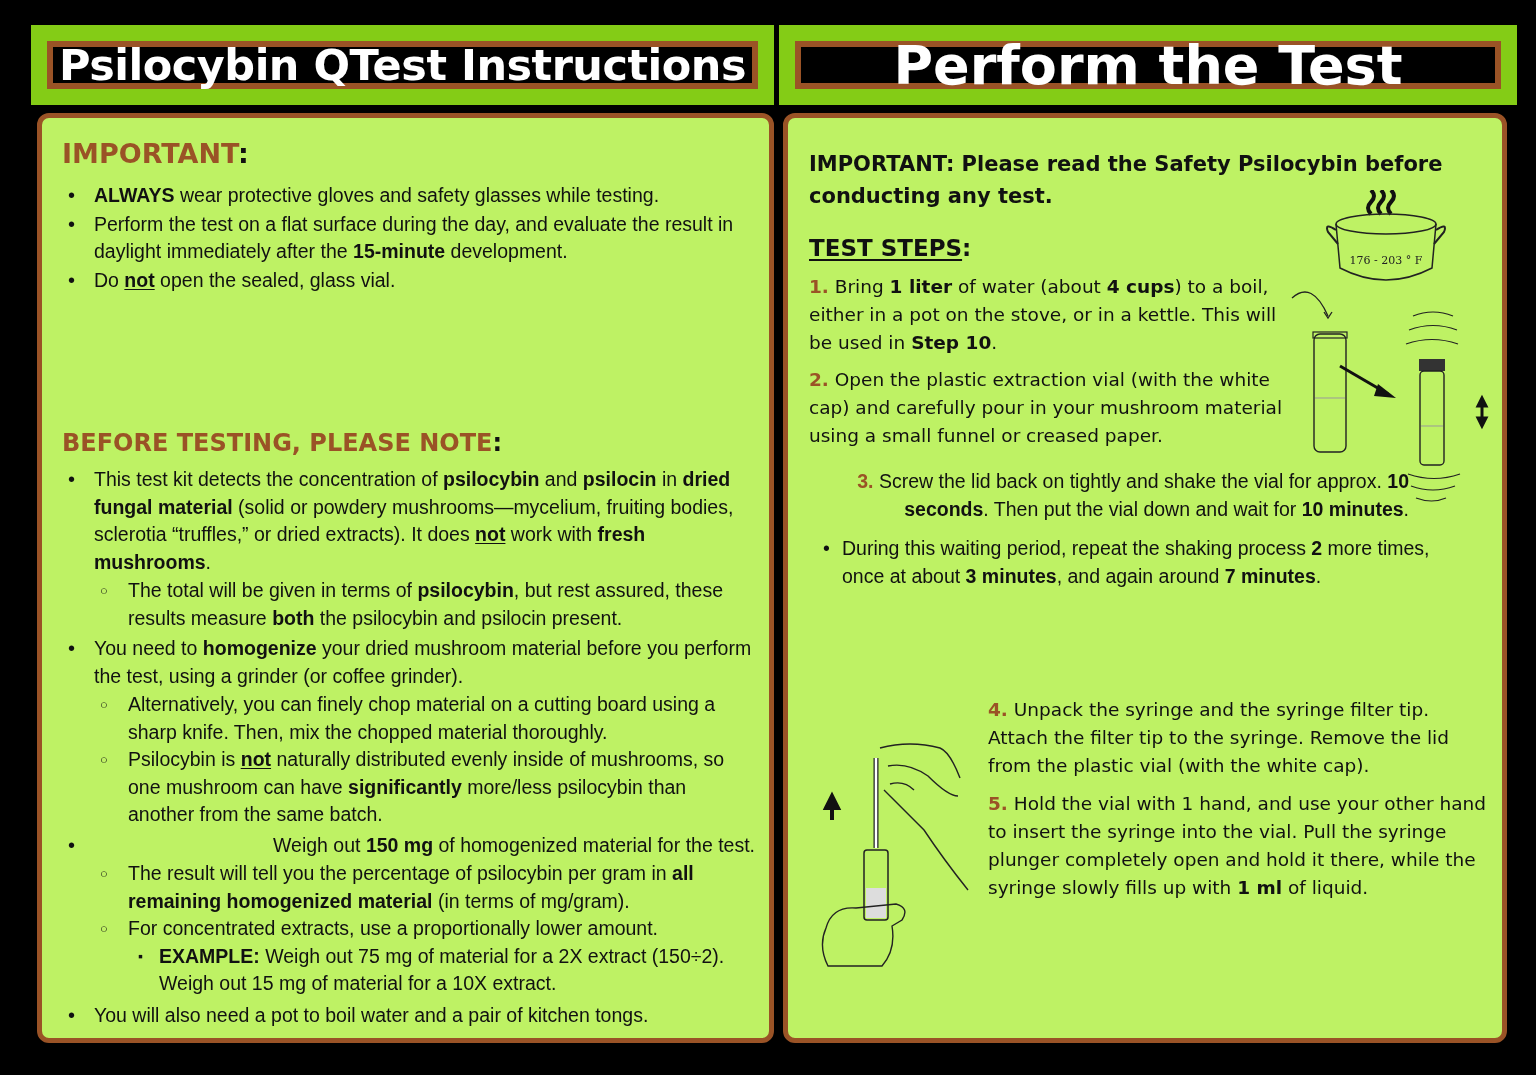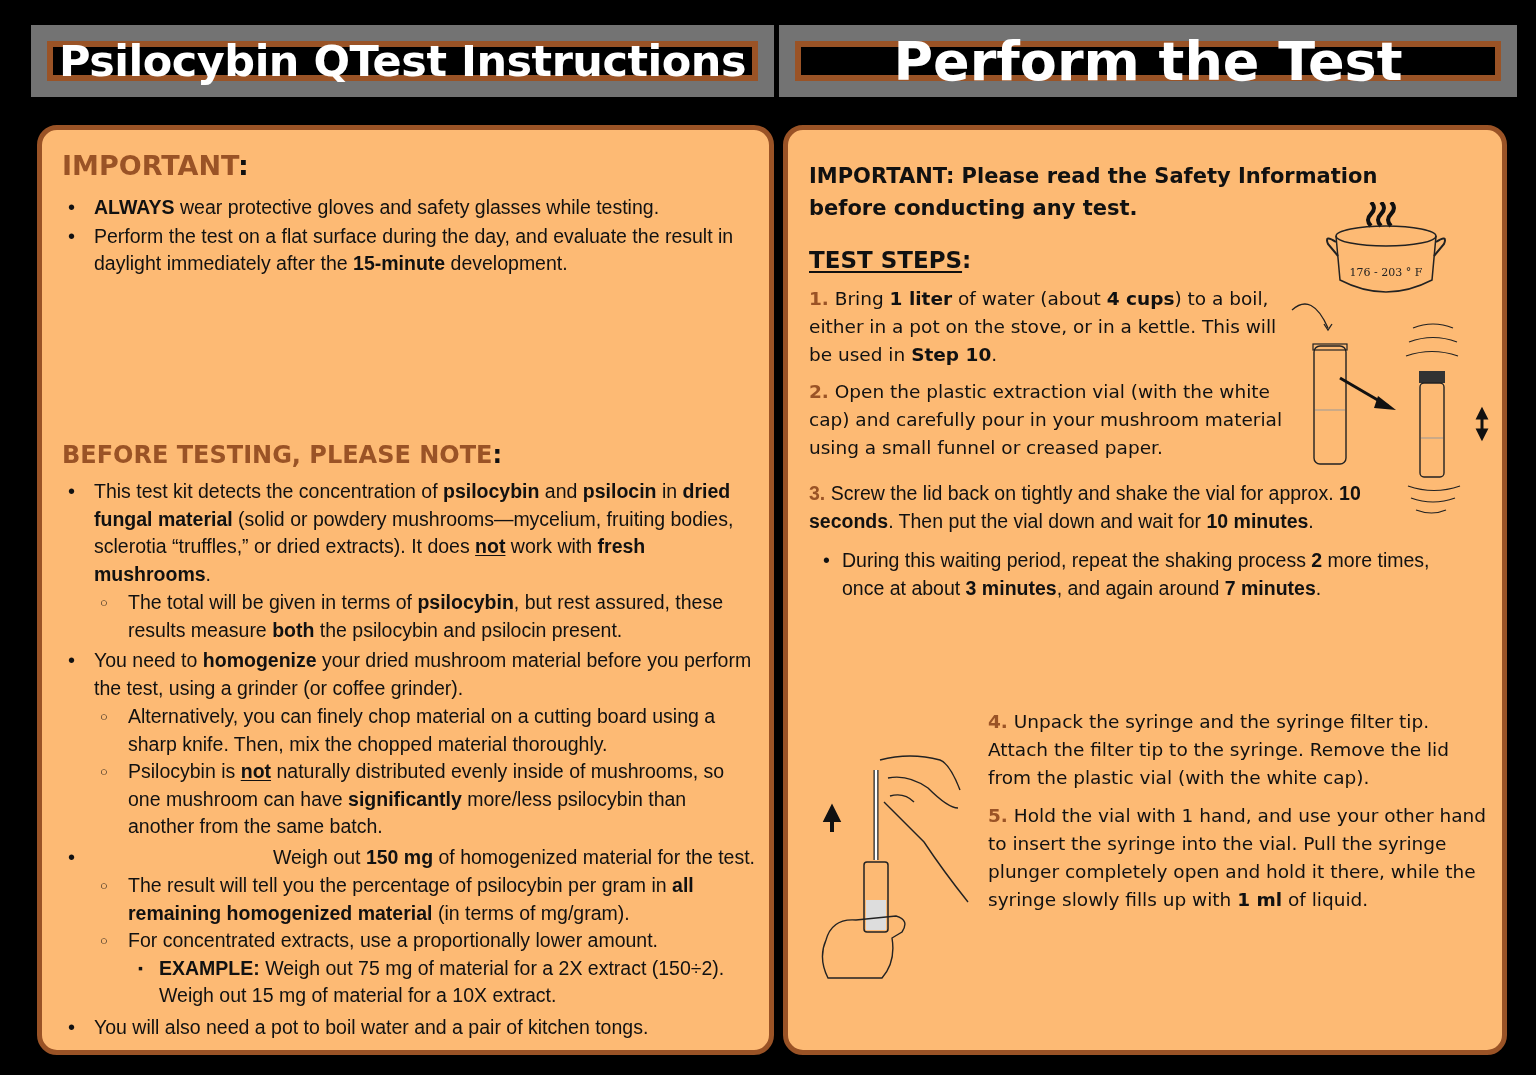--- a/index.html
+++ b/index.html
@@ -1,38 +1,38 @@
 <!DOCTYPE html>
 <html><head>
 <meta charset="utf-8">
 <style>
   html, body { margin: 0; padding: 0; }
   body {
     width: 1536px; height: 1075px; background: #000; position: relative; overflow: hidden;
     font-family: "Liberation Sans", "DejaVu Sans", sans-serif; color: #111;
   }
   .title-box {
-    position: absolute; top: 25px; height: 72px; background: #737373; box-sizing: border-box; padding: 16px;
+    position: absolute; top: 25px; height: 80px; background: #84cc16; box-sizing: border-box; padding: 16px;
   }
   .title-inner {
     width: 100%; height: 100%; box-sizing: border-box; background: #9a5326; padding: 6px;
   }
   .title-core {
     width: 100%; height: 100%; box-sizing: border-box; background: #000; color: #fff;
     display: flex; align-items: center; justify-content: center;
     font-family: "DejaVu Sans", sans-serif; font-weight: bold;
   }
   #title-left { left: 31px; width: 743px; }
   #title-left .title-core { font-size: 43px; letter-spacing: -0.5px; }
   #title-right { left: 779px; width: 738px; }
   #title-right .title-core { font-size: 54px; }
 
   .panel {
-    position: absolute; top: 125px; background: #fdba74; border: 5px solid #9a5326;
-    border-radius: 20px; box-sizing: border-box; overflow: hidden;
+    position: absolute; top: 113px; background: #bef264; border: 5px solid #9a5326;
+    border-radius: 12px; box-sizing: border-box; overflow: hidden;
   }
   #panel-left { left: 37px; width: 737px; height: 930px; }
   #panel-right { left: 783px; width: 724px; height: 930px; }
 
   .h-brown { color: #9a5326; font-weight: bold; font-family: "DejaVu Sans", sans-serif; }
   .h-brown .colon { color: #111; }
 
   #panel-left { font-size: 19.5px; line-height: 27.5px; }
   #panel-left h2 { margin: 0; position: absolute; left: 20px; font-size: 27px; }
   #imp-h { top: 22px; }
@@ -71,20 +71,21 @@
     <div class="title-core">Perform the Test</div>
   </div>
 </div>
 
 <div class="panel" id="panel-left">
   <h2 id="imp-h" class="h-brown"><span>IMPORTANT</span><span class="colon">:</span></h2>
 
   <ul class="list-block" style="top:64px;">
     <li class="li"><b>ALWAYS</b><span> wear protective gloves and safety glasses while testing.</span></li>
     <li class="li"><span>Perform the test on a flat surface during the day, and evaluate the result in daylight immediately after the </span><b>15-minute</b><span> development.</span></li>
+    <li class="li"><span>Do </span><span class="u">not</span><span> open the sealed, glass vial.</span></li>
   </ul>
 
   <h2 id="before-h" class="h-brown"><span>BEFORE TESTING, PLEASE NOTE</span><span class="colon">:</span></h2>
 
   <ul class="list-block" style="top:348px;">
     <li class="li">
       <span>This test kit detects the concentration of </span><b>psilocybin</b><span> and </span><b>psilocin</b><span> in </span><b>dried fungal material</b><span> (solid or powdery mushrooms—mycelium, fruiting bodies, sclerotia “truffles,” or dried extracts). It does </span><span class="u">not</span><span> work with </span><b>fresh mushrooms</b><span>.</span>
     </li>
     <li class="li2">
       <span>The total will be given in terms of </span><b>psilocybin</b><span>, but rest assured, these results measure </span><b>both</b><span> the psilocybin and psilocin present.</span>
@@ -104,21 +105,21 @@
     </li>
     <li class="li2"><span>For concentrated extracts, use a proportionally lower amount.</span></li>
     <li class="li3">
       <b>EXAMPLE:</b><span> Weigh out 75 mg of material for a 2X extract (150÷2). Weigh out 15 mg of material for a 10X extract.</span>
     </li>
     <li class="li" style="margin-top:4px;"><span>You will also need a pot to boil water and a pair of kitchen tongs.</span></li>
   </ul>
 </div>
 
 <div class="panel" id="panel-right">
-  <div class="rt" id="imp-right">IMPORTANT: Please read the Safety Information before conducting any test.</div>
+  <div class="rt" id="imp-right">IMPORTANT: Please read the Safety Psilocybin before conducting any test.</div>
   <h2 class="rt h-brown" id="steps-h"><span class="lbl">TEST STEPS</span><span class="colon">:</span></h2>
 
   <svg style="left:535px;top:72px;" width="130" height="100" viewBox="0 0 130 100">
     <path d="M48 24 q-6 -6 0 -12 q6 -6 0 -12 M58 24 q-6 -6 0 -12 q6 -6 0 -12 M68 24 q-6 -6 0 -12 q6 -6 0 -12" stroke="#111" stroke-width="4" fill="none"></path>
     <ellipse cx="63" cy="34" rx="50" ry="10" fill="none" stroke="#222" stroke-width="1.5"></ellipse>
     <path d="M13 34 L17 78 Q63 102 109 78 L113 34" fill="none" stroke="#222" stroke-width="1.5"></path>
     <path d="M13 40 q-12 -8 -8 2 l10 12" fill="none" stroke="#222" stroke-width="2"></path>
     <path d="M113 40 q12 -8 8 2 l-10 12" fill="none" stroke="#222" stroke-width="2"></path>
     <text x="63" y="74" text-anchor="middle" font-family="DejaVu Serif, serif" font-size="11" fill="#222">176 - 203 ° F</text>
   </svg>
@@ -140,21 +141,21 @@
   </svg>
 
   <div class="rt" style="left:21px;top:155px;width:470px;">
     <span class="num">1.</span><span> Bring </span><b>1 liter</b><span> of water (about </span><b>4 cups</b><span>) to a boil, either in a pot on the stove, or in a kettle. This will be used in </span><b>Step 10</b><span>.</span>
   </div>
 
   <div class="rt" style="left:21px;top:248px;width:475px;">
     <span class="num">2.</span><span> Open the plastic extraction vial (with the white cap) and carefully pour in your mushroom material using a small funnel or creased paper.</span>
   </div>
 
-  <div class="rt" style="left:21px;top:349px;width:600px;font-family:'Liberation Sans',sans-serif;font-size:19.5px;">
+  <div class="rt" style="left:21px;top:349px;width:600px;font-family:'Liberation Sans',sans-serif;font-size:19.5px;text-align:right;">
     <span class="num">3.</span><span> Screw the lid back on tightly and shake the vial for approx. </span><b>10 seconds</b><span>. Then put the vial down and wait for </span><b>10 minutes</b><span>.</span>
   </div>
 
   <ul class="rt" style="left:21px;top:416px;width:660px;">
     <li class="rbul" style="margin-bottom:5px;">
       <span>During this waiting period, repeat the shaking process </span><b>2</b><span> more times, once at about </span><b>3 minutes</b><span>, and again around </span><b>7 minutes</b><span>.</span>
     </li>
   </ul>
 
   <svg style="left:30px;top:610px;" width="160" height="250" viewBox="0 0 160 250">

